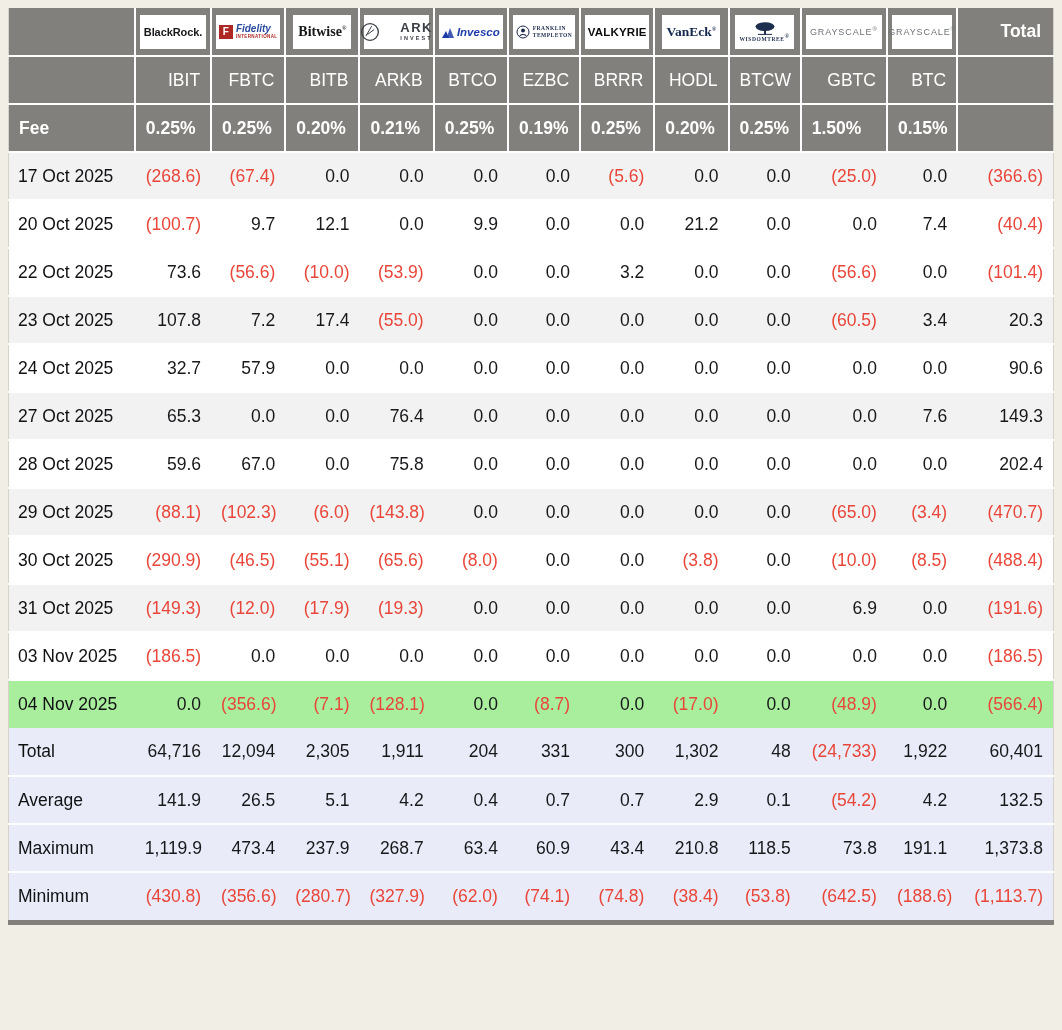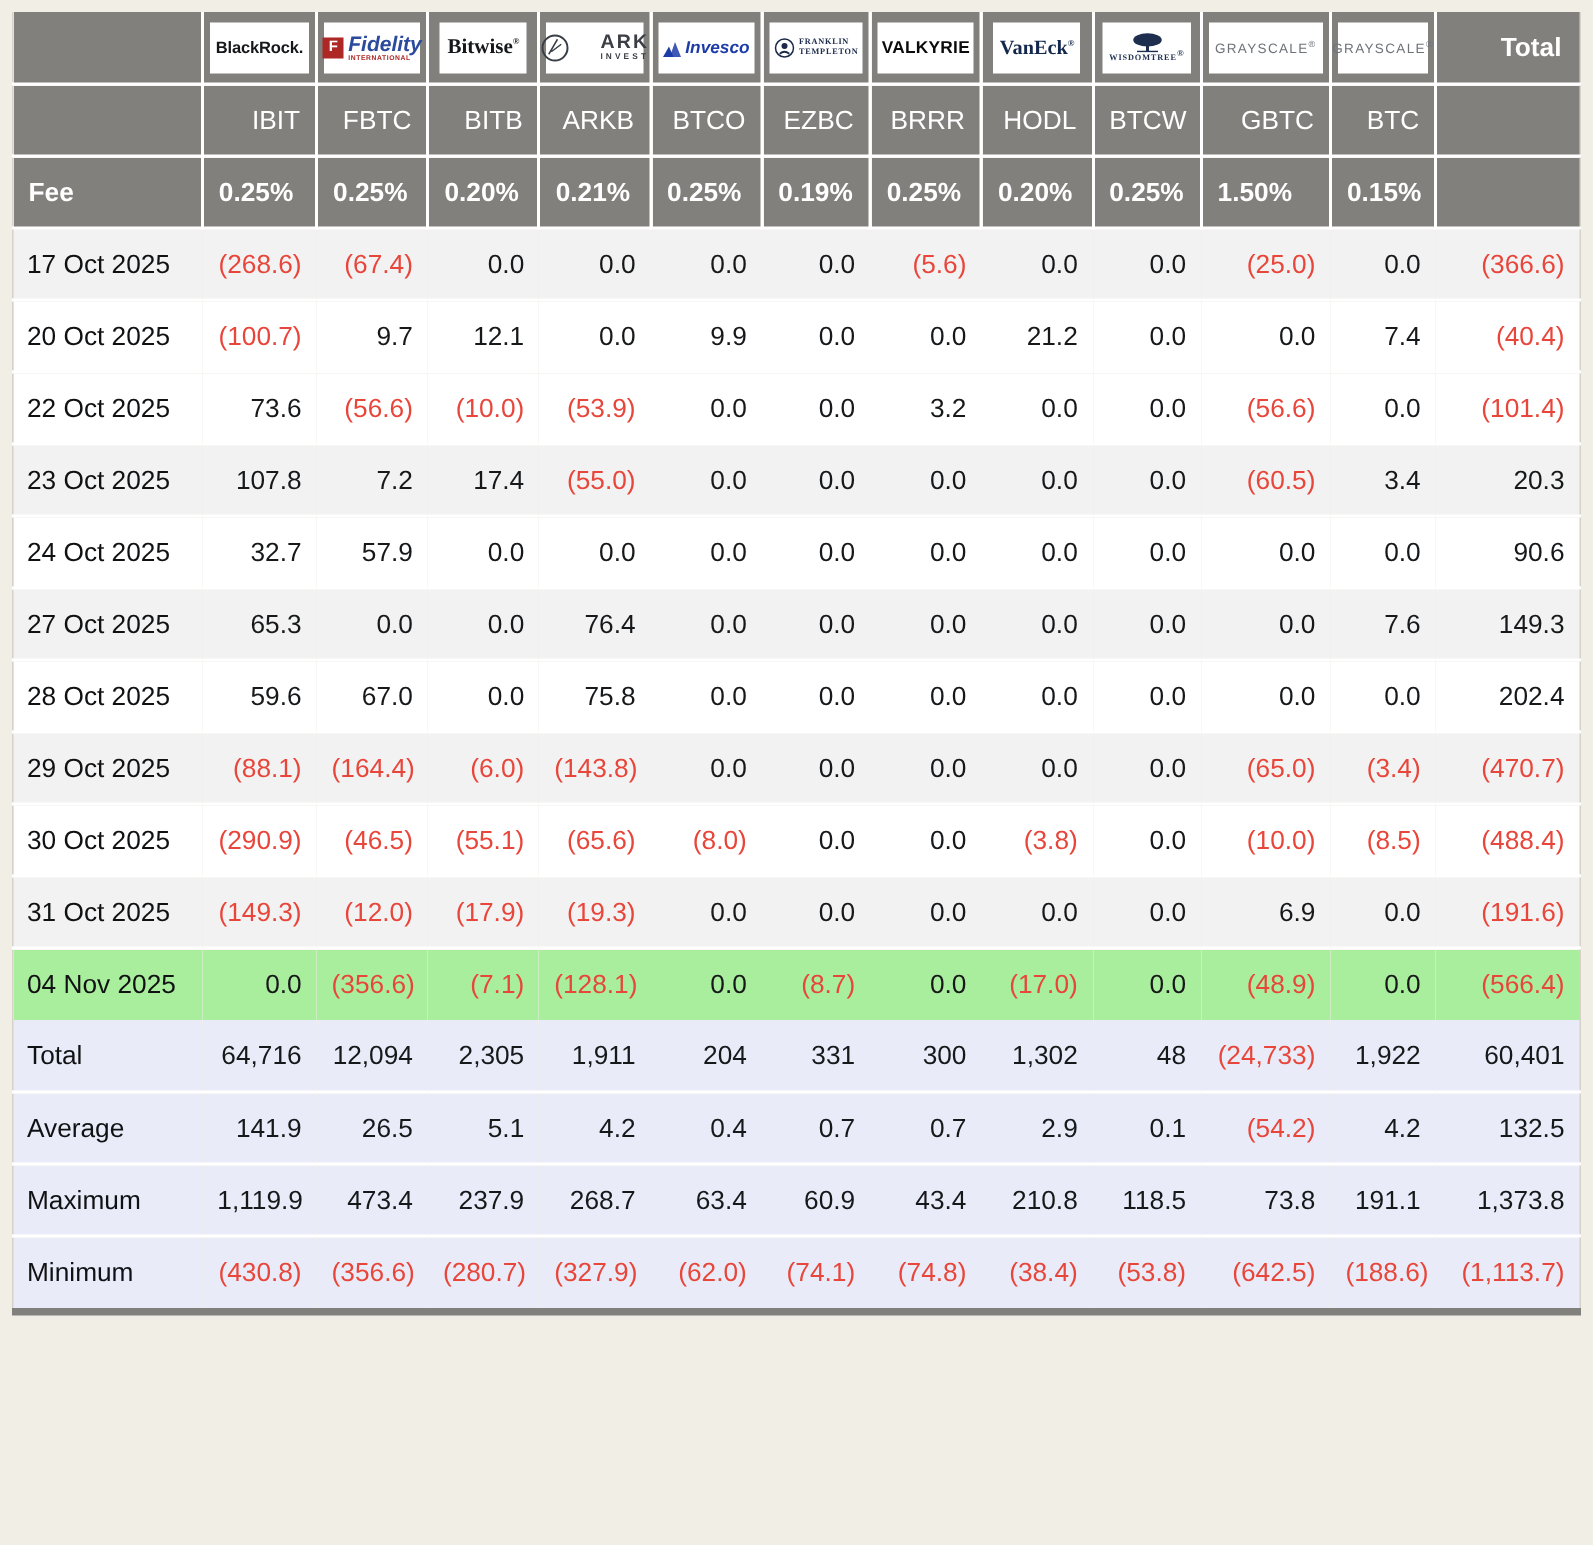--- a/index.html
+++ b/index.html
@@ -50,21 +50,21 @@
   .logo-box{
     background:#fff;min-height:34px;min-width:58px;max-width:100%;
     display:inline-flex;align-items:center;justify-content:center;
     padding:2px 4px;vertical-align:middle;
   }
   .lg-blackrock{font-weight:800;font-size:11px;color:#15171a;letter-spacing:-0.1px;}
   .lg-fidelity{display:flex;align-items:center;gap:3px;}
   .fid-f{width:14px;height:14px;background:#ad2724;color:#fff;font-weight:bold;font-size:10px;
     display:flex;align-items:center;justify-content:center;flex:0 0 auto;}
   .fid-tx{display:flex;flex-direction:column;align-items:flex-start;line-height:1;}
-  .fid-name{color:#2b4a9e;font-weight:bold;font-style:italic;font-size:14px;}
+  .fid-name{color:#2b4a9e;font-weight:bold;font-style:italic;font-size:10px;}
   .fid-sub{color:#ad2724;font-size:4.5px;letter-spacing:.4px;margin-top:1px;font-style:normal;}
   .lg-bitwise{font-family:"Liberation Serif", serif;font-size:14px;color:#15171a;}
   .lg-ark{display:flex;align-items:center;gap:20px;color:#3a3f45;}
   .ark-tx{display:flex;flex-direction:column;line-height:1;align-items:flex-start;}
   .ark-name{font-size:13px;font-weight:600;letter-spacing:1.5px;}
   .ark-sub{font-size:5.5px;letter-spacing:2.1px;margin-top:2px;}
   .lg-invesco{display:flex;align-items:flex-end;gap:3px;color:#1e3ca8;font-weight:bold;font-size:11.5px;font-style:italic;}
   .lg-franklin{display:flex;align-items:center;gap:3px;color:#1b2a4a;}
   .fr-tx{display:flex;flex-direction:column;line-height:1.25;font-size:5.5px;letter-spacing:.5px;
     font-family:"Liberation Serif", serif;font-weight:bold;align-items:flex-start;}
@@ -305,21 +305,21 @@
           <td class="num">0.0</td>
           <td class="num">0.0</td>
           <td class="num">0.0</td>
           <td class="num">0.0</td>
           <td class="num">0.0</td>
           <td class="num">202.4</td>
         </tr>
         <tr class="r-alt">
           <td class="date">29 Oct 2025</td>
           <td class="num neg">(88.1)</td>
-          <td class="num neg">(164.4)</td>
+          <td class="num neg">(102.3)</td>
           <td class="num neg">(6.0)</td>
           <td class="num neg">(143.8)</td>
           <td class="num">0.0</td>
           <td class="num">0.0</td>
           <td class="num">0.0</td>
           <td class="num">0.0</td>
           <td class="num">0.0</td>
           <td class="num neg">(65.0)</td>
           <td class="num neg">(3.4)</td>
           <td class="num neg">(470.7)</td>
@@ -346,20 +346,35 @@
           <td class="num neg">(17.9)</td>
           <td class="num neg">(19.3)</td>
           <td class="num">0.0</td>
           <td class="num">0.0</td>
           <td class="num">0.0</td>
           <td class="num">0.0</td>
           <td class="num">0.0</td>
           <td class="num">6.9</td>
           <td class="num">0.0</td>
           <td class="num neg">(191.6)</td>
+        </tr>
+        <tr class="r-plain">
+          <td class="date">03 Nov 2025</td>
+          <td class="num neg">(186.5)</td>
+          <td class="num">0.0</td>
+          <td class="num">0.0</td>
+          <td class="num">0.0</td>
+          <td class="num">0.0</td>
+          <td class="num">0.0</td>
+          <td class="num">0.0</td>
+          <td class="num">0.0</td>
+          <td class="num">0.0</td>
+          <td class="num">0.0</td>
+          <td class="num">0.0</td>
+          <td class="num neg">(186.5)</td>
         </tr>
         <tr class="r-hl">
           <td class="date">04 Nov 2025</td>
           <td class="num">0.0</td>
           <td class="num neg">(356.6)</td>
           <td class="num neg">(7.1)</td>
           <td class="num neg">(128.1)</td>
           <td class="num">0.0</td>
           <td class="num neg">(8.7)</td>
           <td class="num">0.0</td>

